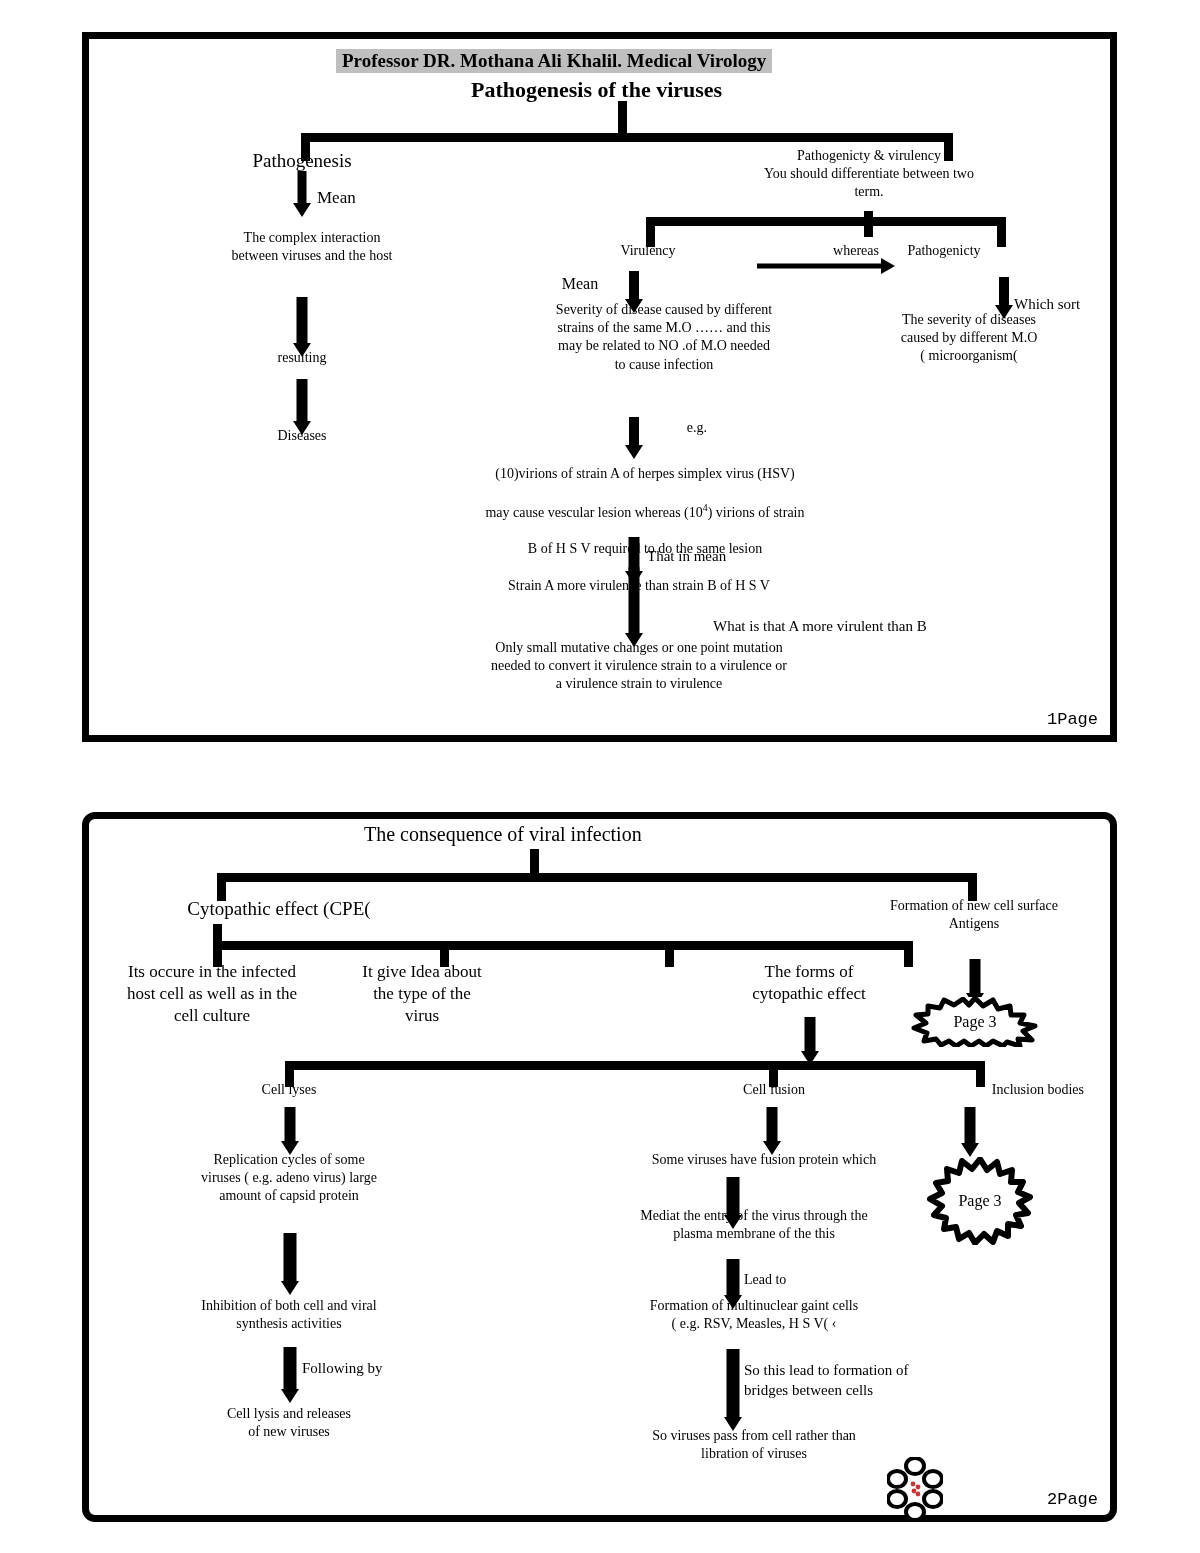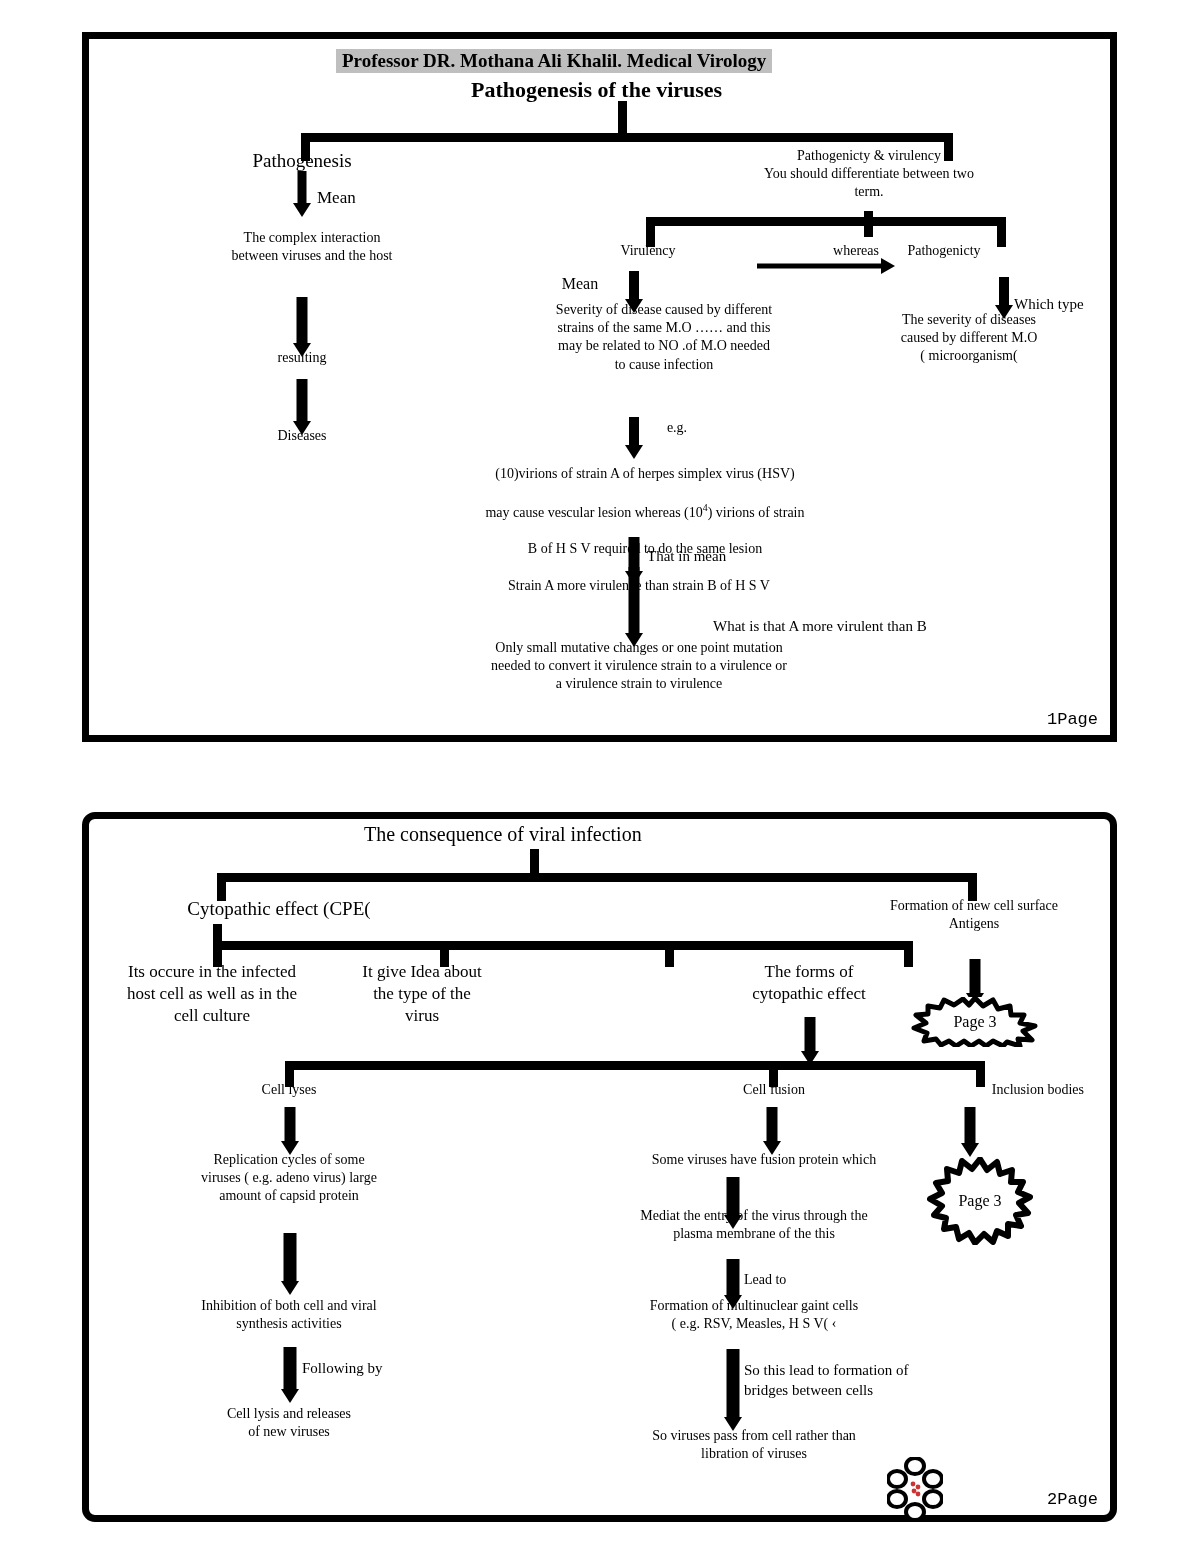--- a/index.html
+++ b/index.html
@@ -156,41 +156,41 @@
     <div class="shaft" style="width:126px;"></div>
       <div class="head"></div>
   </div>
 
   <div class="node t18" style="left:765px;top:203px;width:180px;">Pathogenicty</div>
 
   <div class="arrow" style="left:905px;top:238px;width:20px;height:42px;">
     <div class="shaft" style="width:10px;height:28px;"></div>
       <div class="head"></div>
   </div>
-  <div class="node t15" style="left:925px;top:256px;width:120px;text-align:left;">Which type</div>
+  <div class="node t15" style="left:925px;top:256px;width:120px;text-align:left;">Which sort</div>
 
   <div class="node t18" style="left:735px;top:272px;width:290px;">The severity of diseases
 caused by different M.O
 ( microorganism(</div>
 
   <div class="arrow" style="left:535px;top:232px;width:20px;height:42px;">
     <div class="shaft" style="width:10px;height:28px;"></div>
       <div class="head"></div>
   </div>
 
   <div class="node t18" style="left:385px;top:262px;width:380px;">Severity of disease caused by different
 strains of the same M.O …… and this
 may be related to NO .of M.O needed
 to cause infection</div>
 
   <div class="arrow" style="left:535px;top:378px;width:20px;height:42px;">
     <div class="shaft" style="width:10px;height:28px;"></div>
       <div class="head"></div>
   </div>
-  <div class="node t14" style="left:558px;top:380px;width:60px;text-align:center;">e.g.</div>
+  <div class="node t14" style="left:558px;top:380px;width:60px;text-align:right;">e.g.</div>
 
   <div class="node t18" style="left:306px;top:408px;width:500px;">
     <div>(10)virions of strain A of herpes simplex virus (HSV)</div>
     <div><span>may cause vescular lesion whereas (10</span><span class="sup">4</span><span>) virions of strain</span></div>
     <div>B of H S V required to do the same lesion</div>
   </div>
 
   <div class="arrow" style="left:535px;top:498px;width:20px;height:48px;">
     <div class="shaft" style="width:11px;height:34px;"></div>
       <div class="head"></div>

